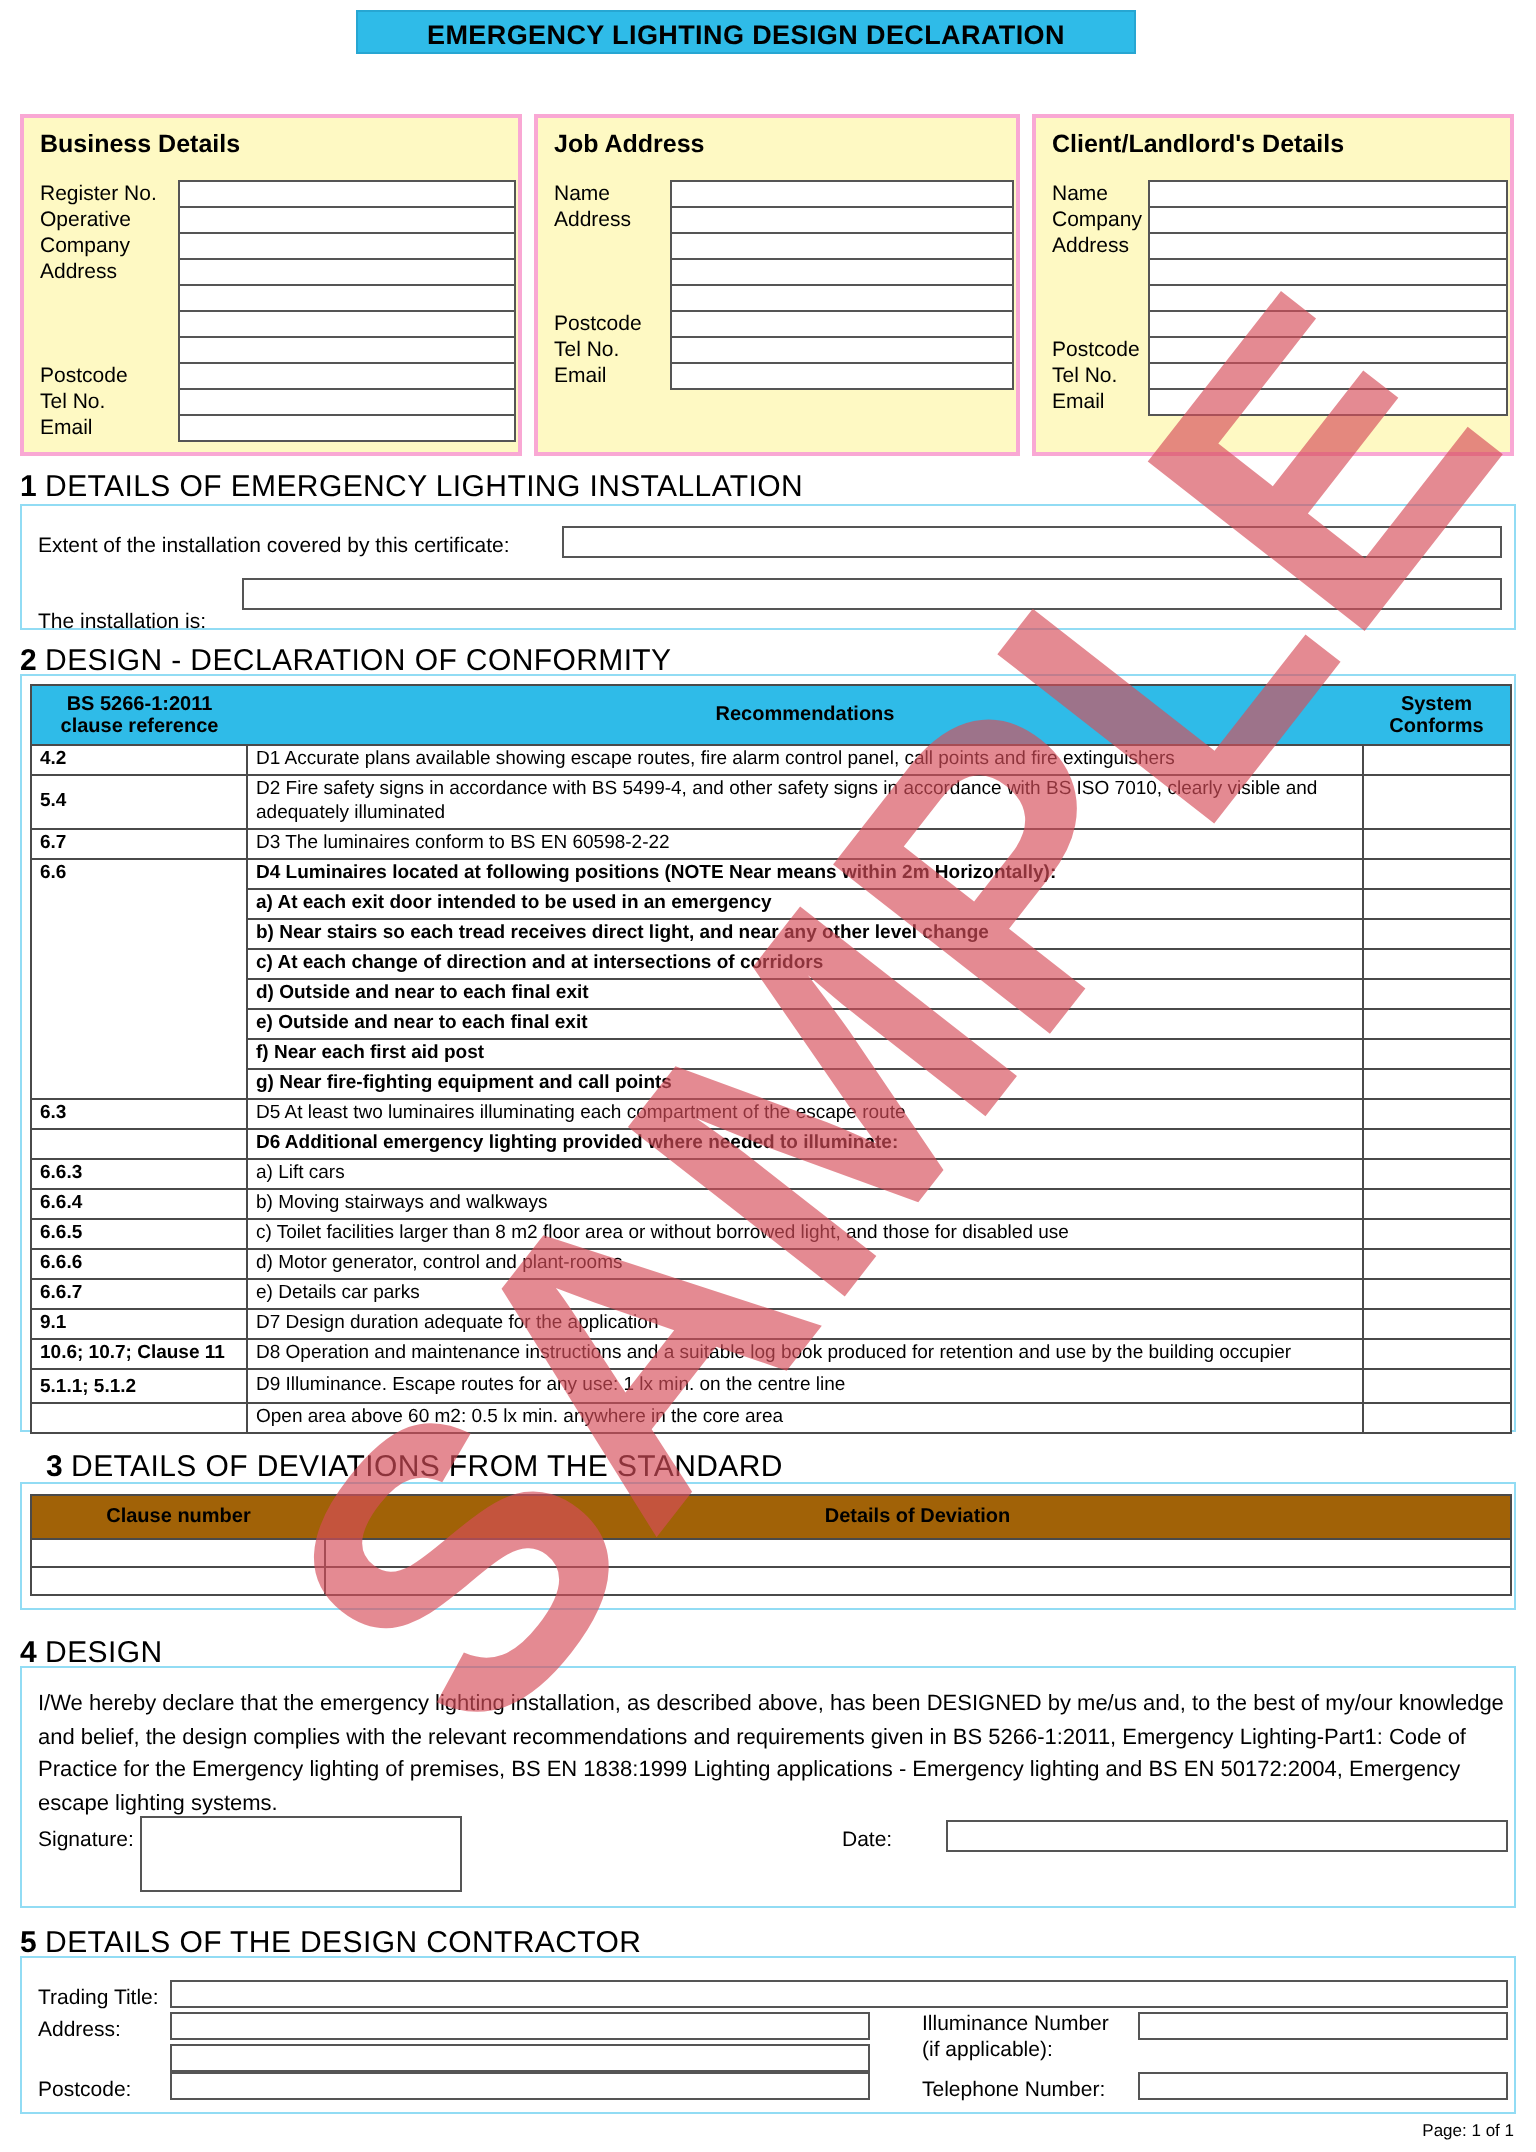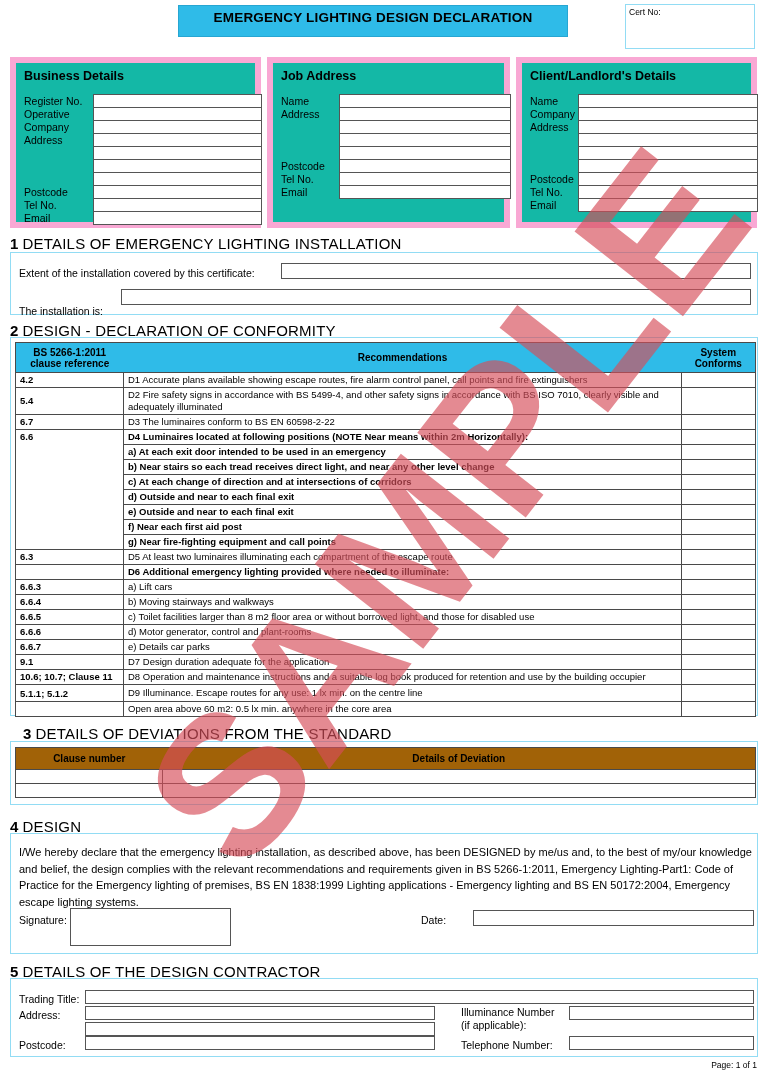--- a/index.html
+++ b/index.html
@@ -1,28 +1,28 @@
 <!DOCTYPE html>
 <html><head>
 <meta charset="utf-8">
 <style>
   * { margin: 0; padding: 0; box-sizing: border-box; }
   html, body { background: #ffffff; }
   body { font-family: "Liberation Sans", sans-serif; color: #000; }
   .page { position: relative; width: 768px; height: 1076px; background: #fff; overflow: hidden; }
 
   
-  .title-box { position: absolute; left: 178px; top: 5px; width: 390px; height: 32px;
+  .title-box { position: absolute; left: 178px; top: 5px; width: 390px; height: 22px;
     background: #2fbbe8; border: 1px solid #27a6d2; text-align: center; line-height: 24px;
     font-size: 13.5px; font-weight: bold; letter-spacing: .2px; }
   .cert-box { position: absolute; left: 625px; top: 4px; width: 130px; height: 45px;
     border: 1px solid #92dcf4; background: #fff; font-size: 8.5px; padding: 2px 3px; }
 
   
-  .detail-box { position: absolute; top: 57px; height: 171px; border: 6px solid #f9a8d4; background: #14b8a6; }
+  .detail-box { position: absolute; top: 57px; height: 171px; border: 2px solid #f9a8d4; background: #fef9c3; }
   #box-business { left: 10px; width: 251px; }
   #box-job      { left: 267px; width: 243px; }
   #box-client   { left: 516px; width: 241px; }
   .box-title { font-size: 12.5px; font-weight: bold; padding: 6px 0 0 8px; }
   .fields { position: absolute; top: 31px; left: 0; right: 0; }
   .frow { position: relative; height: 13px; }
   .flabel { position: absolute; left: 8px; top: 1px; font-size: 10.5px; white-space: nowrap; }
   .finput { position: absolute; top: 0; height: 14px; border: 1px solid #555; background: #fff;
     font-size: 10px; padding: 0 2px; width: 100%; font-family: inherit; }
   #box-business .finput { left: 77px; width: 169px; }
@@ -94,23 +94,20 @@
     transform: rotate(-52deg); font-size: 200px; font-weight: bold; white-space: nowrap;
     color: rgba(214, 77, 89, 0.66); letter-spacing: 0px; pointer-events: none; z-index: 50; line-height: 200px; }
 </style>
 </head>
 <body>
 
 <div class="page">
 
   <div class="title-box">EMERGENCY LIGHTING DESIGN DECLARATION</div>
 
-  <div class="cert-box">
-    <span>Cert No:</span>
-  </div>
 
   <div class="detail-box" id="box-business">
     <div class="box-title">Business Details</div>
     <div class="fields">
       <div class="frow">
           <span class="flabel">Register No.</span>
           <input class="finput" type="text" style="">
         </div>
       <div class="frow">
           <span class="flabel">Operative</span>

